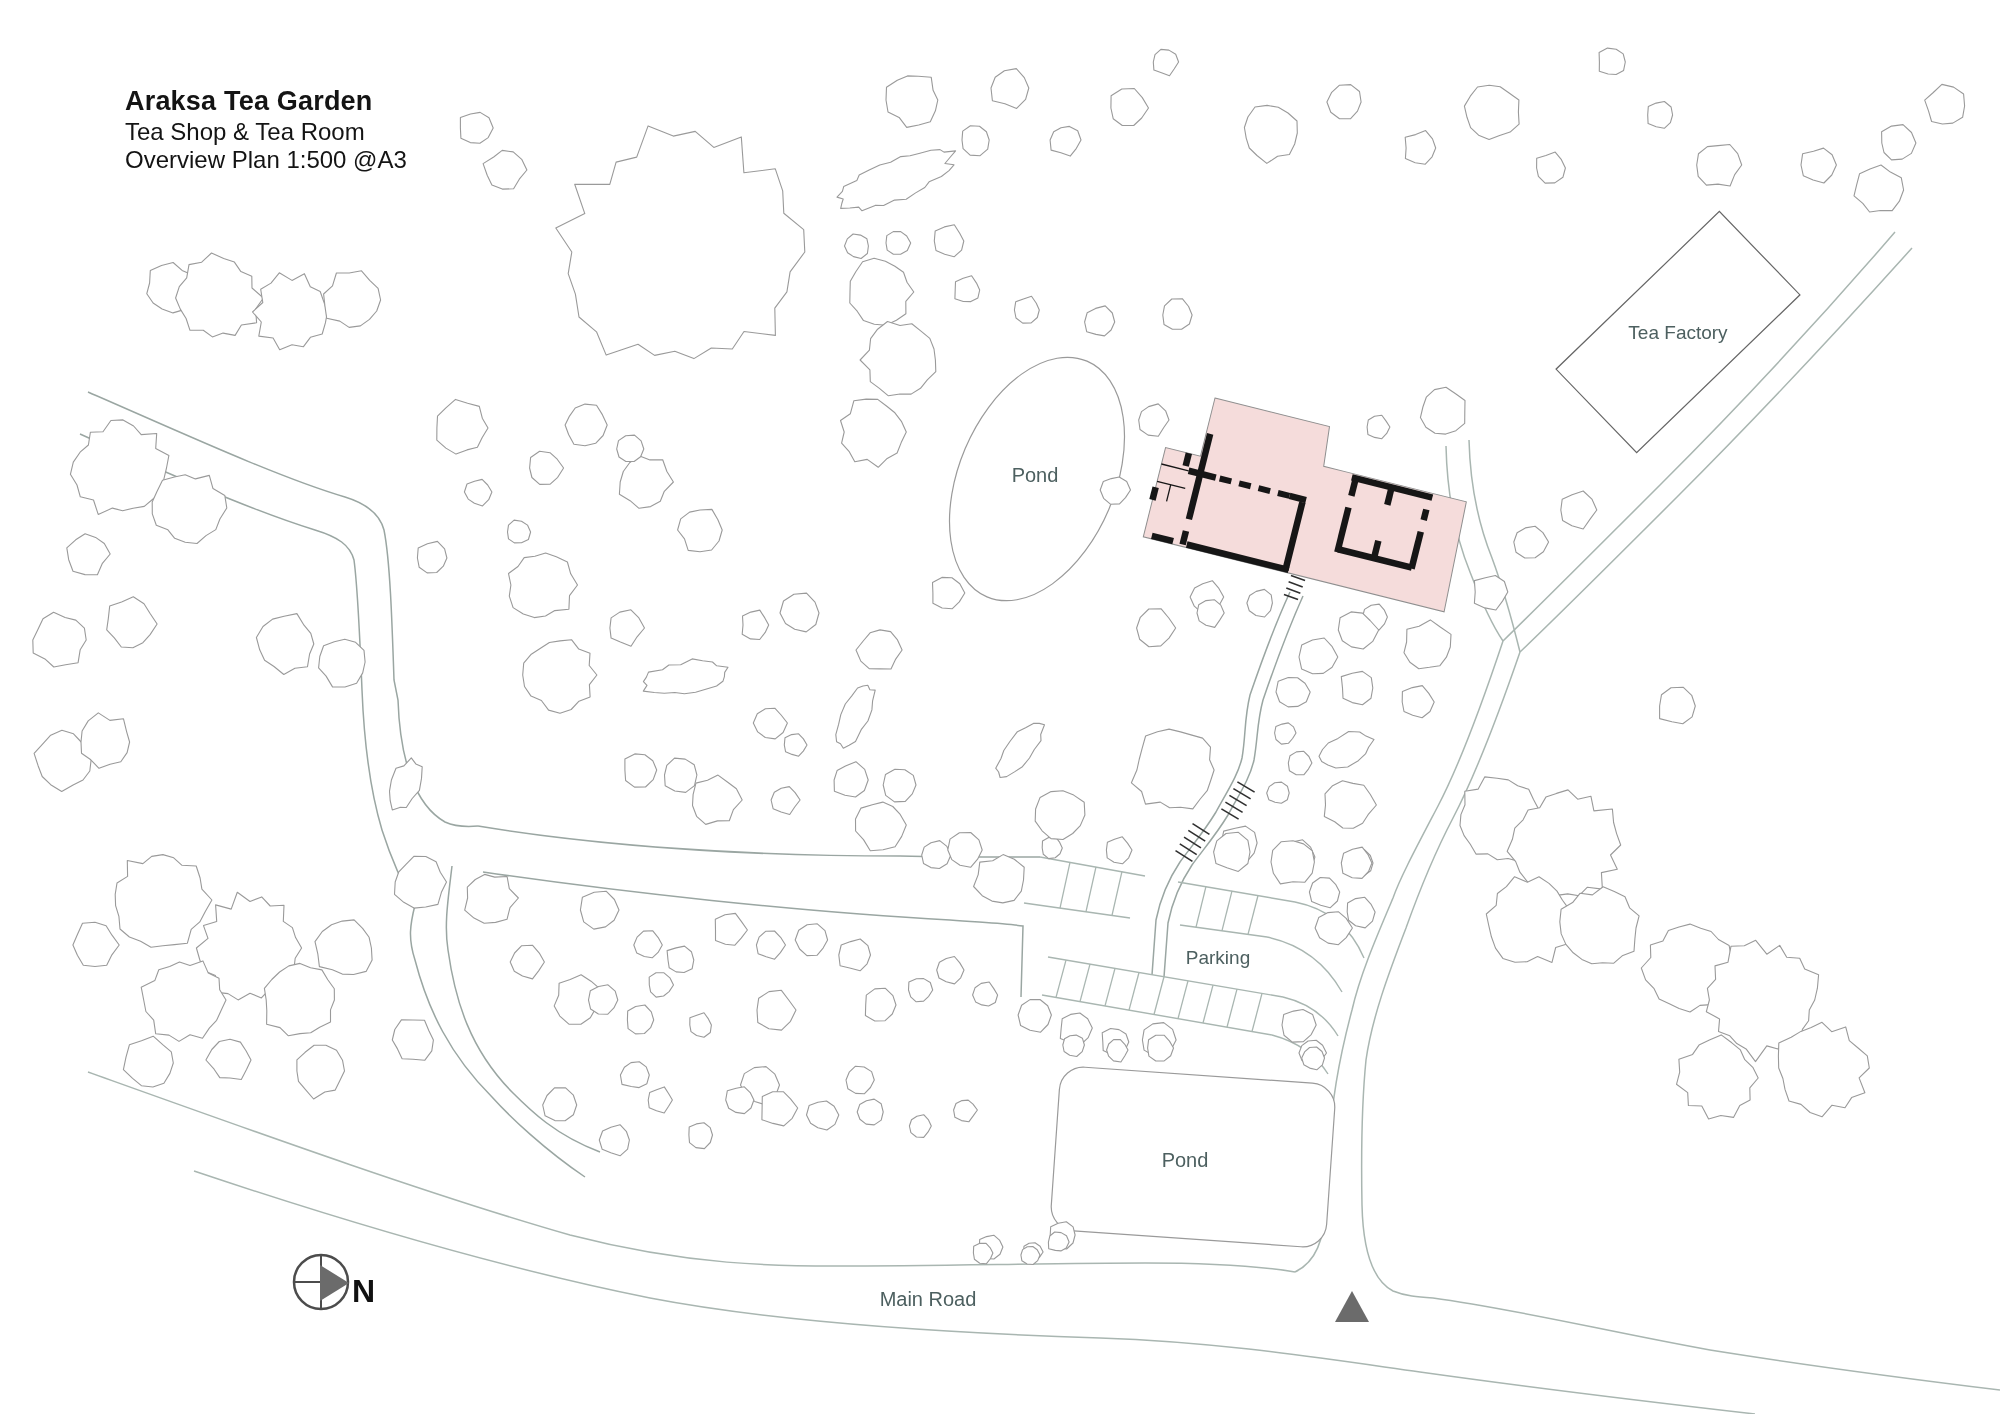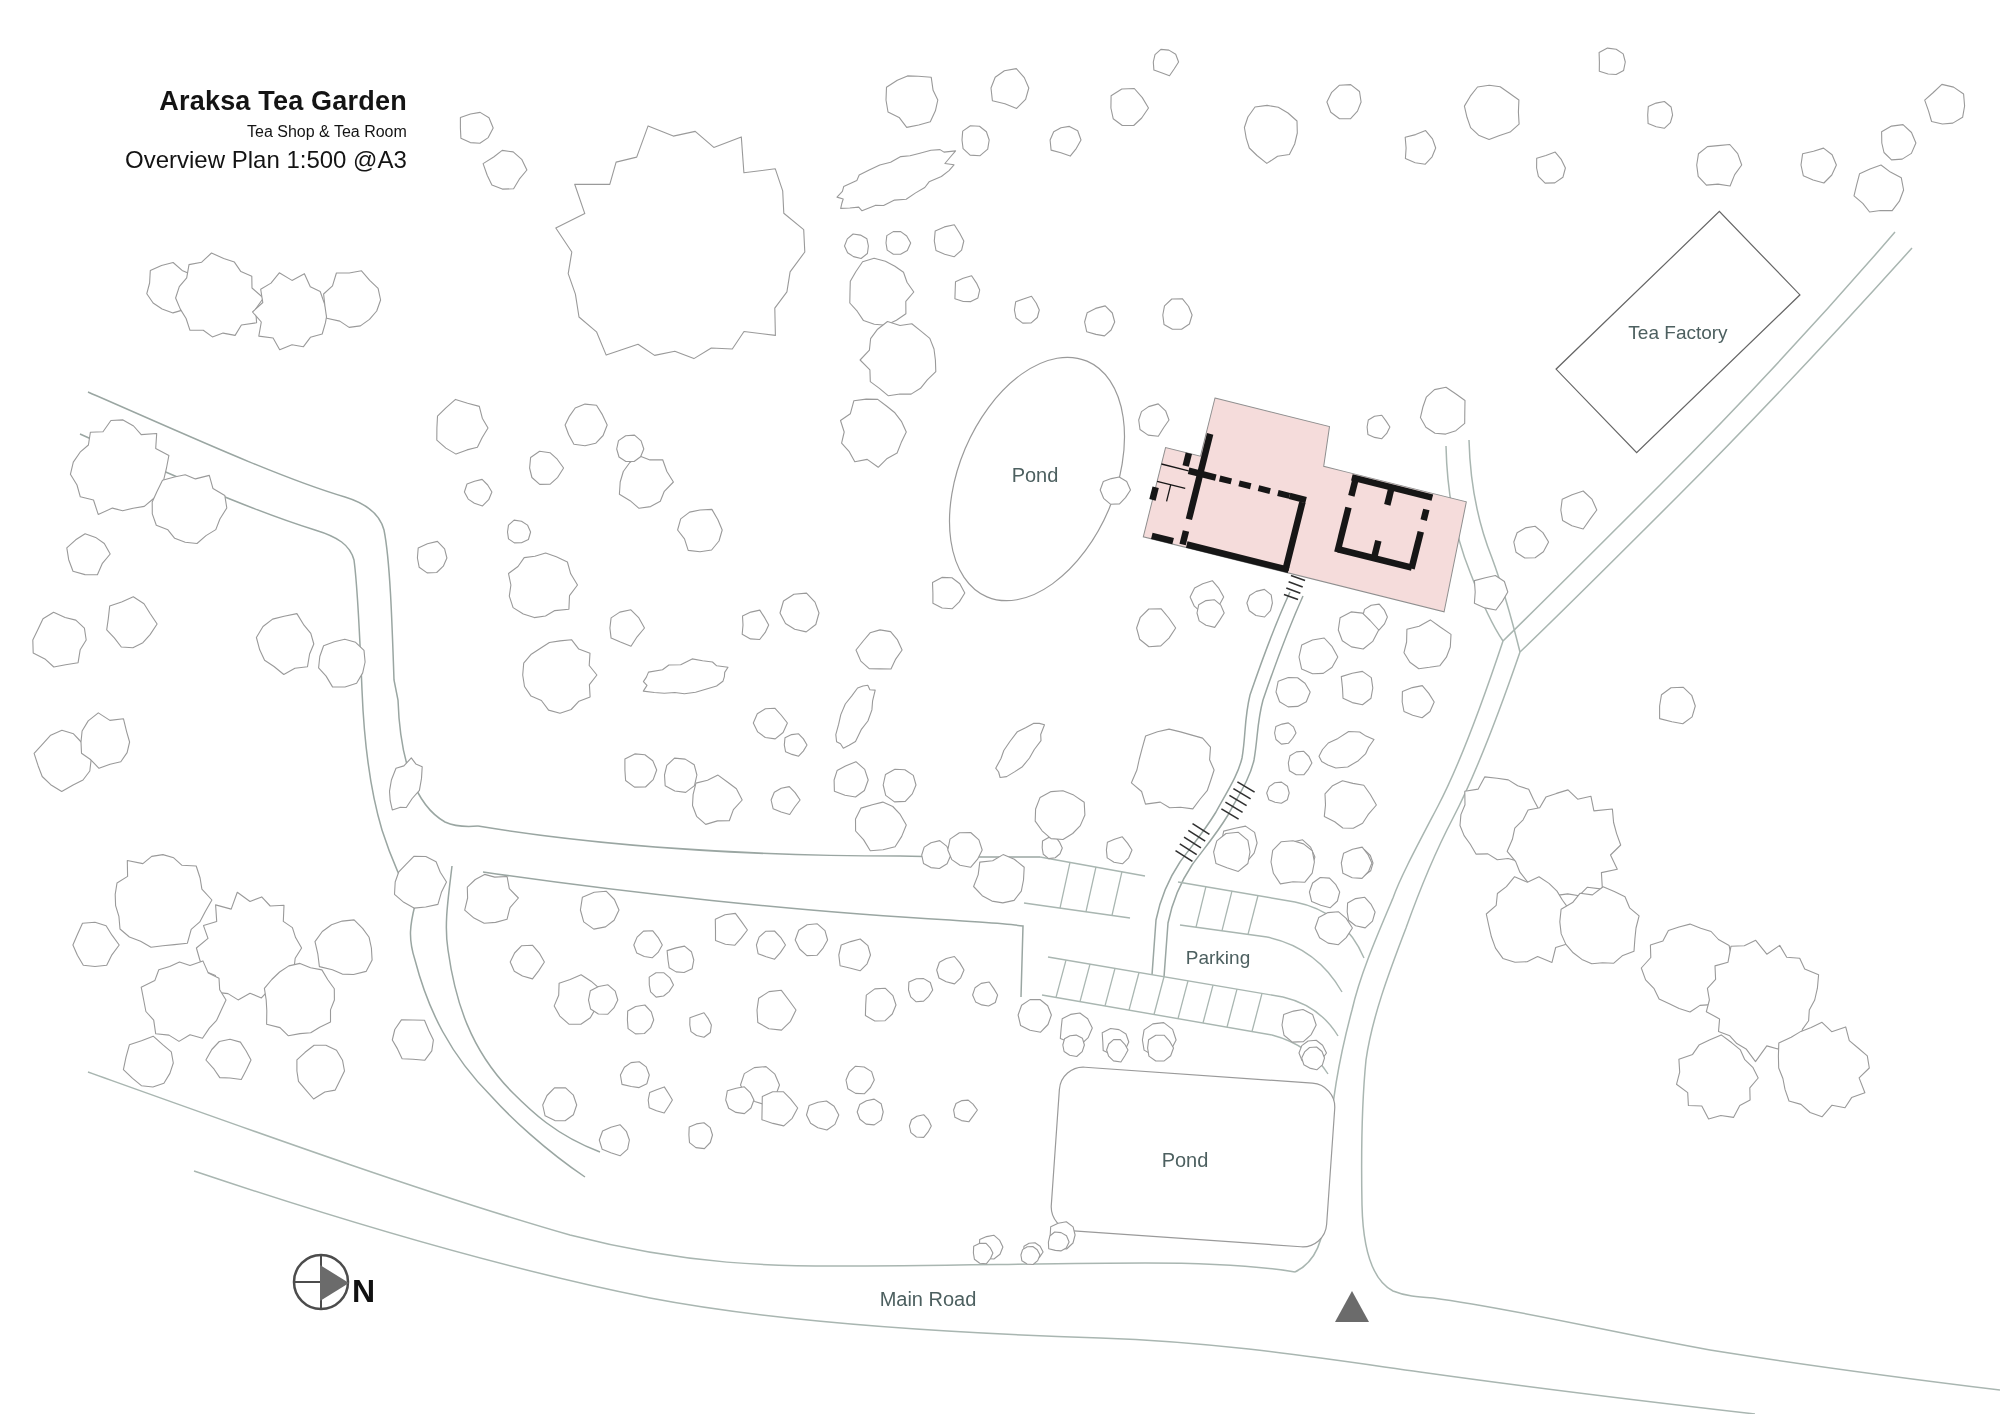--- a/index.html
+++ b/index.html
@@ -1,21 +1,21 @@
 <!DOCTYPE html>
 <html><head>
 <meta charset="utf-8">
 <style>
   html,body{margin:0;padding:0;background:#fff;}
   #stage{position:relative;width:2000px;height:1414px;background:#fff;overflow:hidden;
          font-family:"Liberation Sans", sans-serif;}
   #plan{position:absolute;left:0;top:0;}
-  #title-block{position:absolute;left:125px;top:84px;color:#141414;text-align:right;}
+  #title-block{position:absolute;left:125px;top:84px;color:#141414;}
   #title-block .t1{font-size:27px;font-weight:bold;letter-spacing:.2px;line-height:34px;}
-  #title-block .t2{font-size:16px;font-weight:normal;line-height:28px;}
+  #title-block .t2{font-size:24px;font-weight:normal;line-height:28px;}
   #title-block .t3{font-size:24px;font-weight:normal;line-height:27px;}
   text{font-family:"Liberation Sans", sans-serif;}
 </style>
 </head>
 <body>
 
 <div id="stage">
   <svg id="plan" width="2000" height="1414" viewBox="0 0 2000 1414">
       <g>
         <path d="M 88,1072 C 250,1130 430,1195 570,1235 C 690,1266 780,1266 835,1266 C 940,1266 1050,1263 1145,1263 C 1210,1263 1258,1266 1295,1272" fill="none" stroke="#a9b6b1" stroke-width="1.5"></path>

